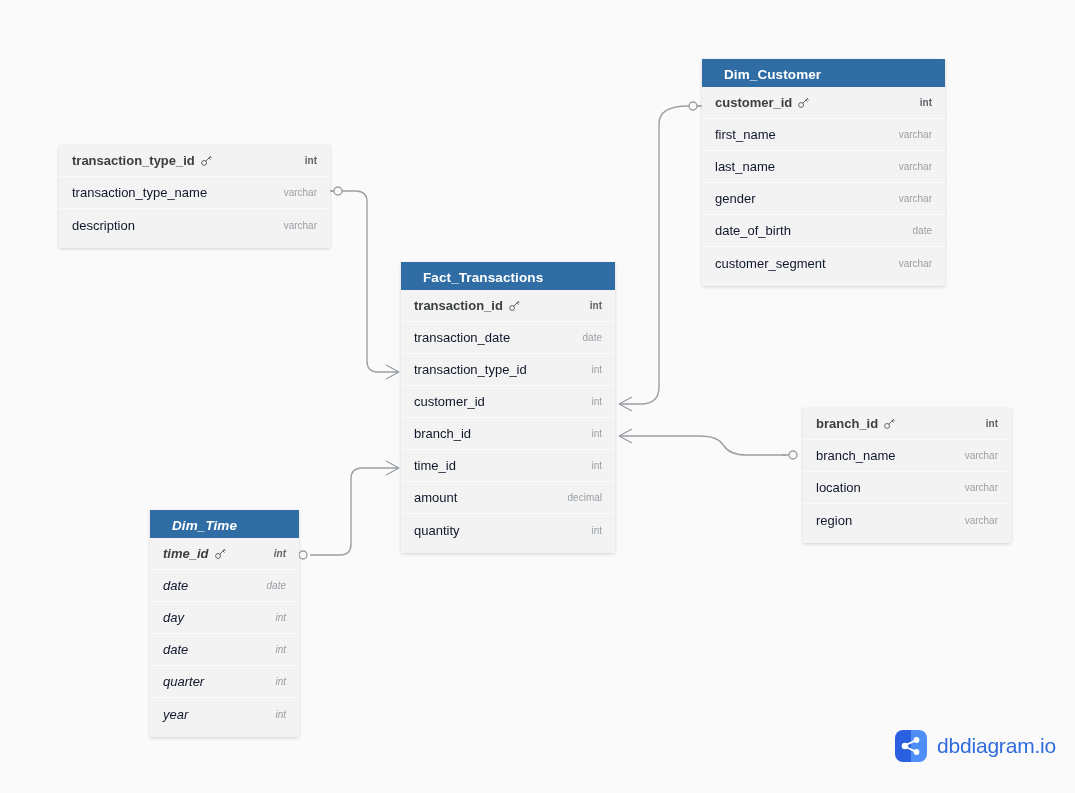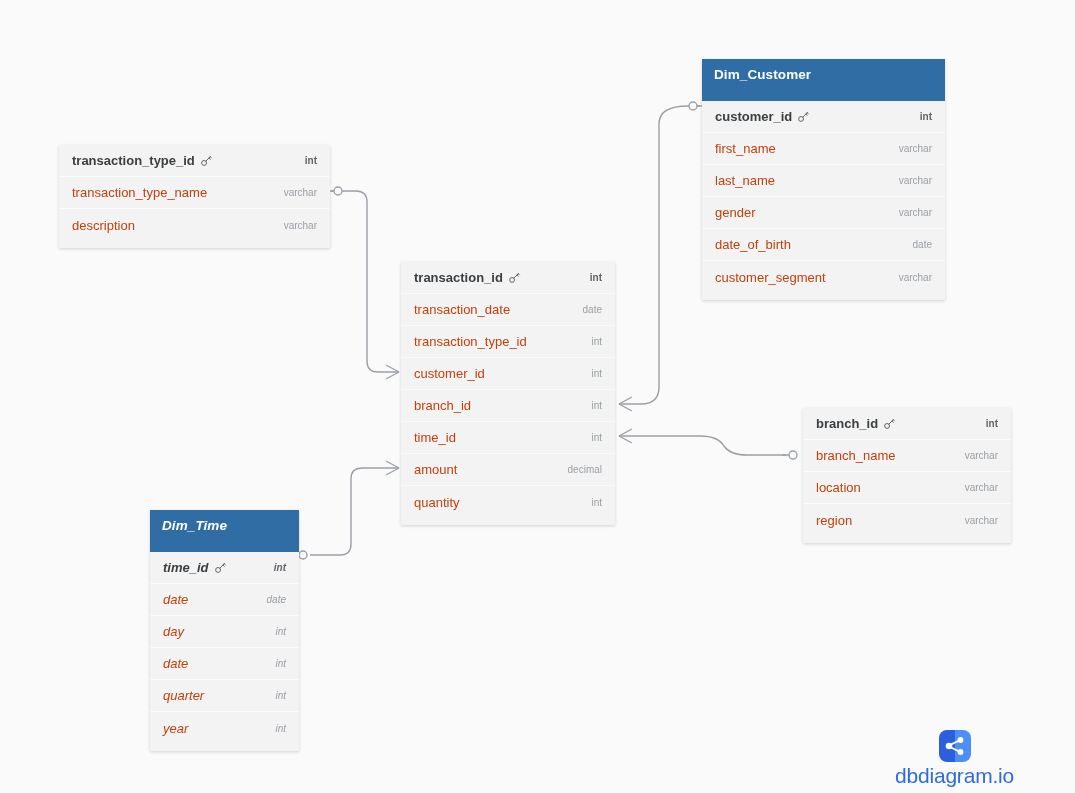--- a/index.html
+++ b/index.html
@@ -51,43 +51,43 @@
     background: #f3f3f3;
     box-shadow: 0 1px 3px rgba(0,0,0,0.16);
     overflow: hidden;
   }
   .table-header {
     background: #2f6da4;
     color: #ffffff;
     font-size: 13.5px;
     font-weight: bold;
     line-height: 32px;
-    height: 42px;
-    padding: 0 12px;
+    height: 28px;
+    padding: 0 22px;
     letter-spacing: 0.1px;
     white-space: nowrap;
     overflow: hidden;
   }
   .table-body {
     padding-bottom: 7px;
   }
   .field-row {
     height: 32px;
     display: flex;
     align-items: center;
     padding: 0 13px;
     box-sizing: border-box;
     border-bottom: 1px solid #fbfbfb;
     font-size: 13px;
   }
   .field-row:last-child {
     border-bottom: none;
   }
   .field-name {
-    color: #c2410c;
+    color: #0f172a;
     white-space: nowrap;
     display: flex;
     align-items: center;
     gap: 5px;
   }
   .field-type {
     margin-left: auto;
     color: #9aa0a6;
     white-space: nowrap;
     font-size: 10px;
@@ -110,23 +110,22 @@
   }
   .key-icon svg { display: block; }
 
   
   #watermark {
     position: absolute;
     left: 895px;
     top: 730px;
     display: flex;
     align-items: center;
-    gap: 2px;
+    gap: 10px;
     z-index: 3;
-    flex-direction: column;
   }
   #wm-logo {
     width: 32px;
     height: 32px;
     border-radius: 8px;
     background: linear-gradient(90deg, #2a5fe0 0%, #2a5fe0 50%, #4d8ef7 50%, #4d8ef7 100%);
     position: relative;
     flex: 0 0 auto;
   }
   #wm-logo svg {
@@ -244,20 +243,21 @@
           </div>
           <div class="field-row">
             <div class="field-name">
               <span>customer_segment</span>
             </div>
             <div class="field-type">varchar</div>
           </div>
         </div>
       </div>
       <div class="table-card" style="left: 401px; top: 262px; width: 214px;">
+        <div class="table-header">Fact_Transactions</div>
         <div class="table-body">
           <div class="field-row pk">
             <div class="field-name">
               <span>transaction_id</span>
               <span class="key-icon">
                 <svg width="13" height="13" viewBox="0 0 16 16">
                   <circle cx="5" cy="11" r="3" fill="none" stroke="currentColor" stroke-width="1.2"></circle>
                   <path d="M7.2 8.8 L13 3 M11 5 L12.6 6.6 M12.6 3.4 L14 4.8" fill="none" stroke="currentColor" stroke-width="1.2" stroke-linecap="round"></path>
                 </svg>
               </span>

